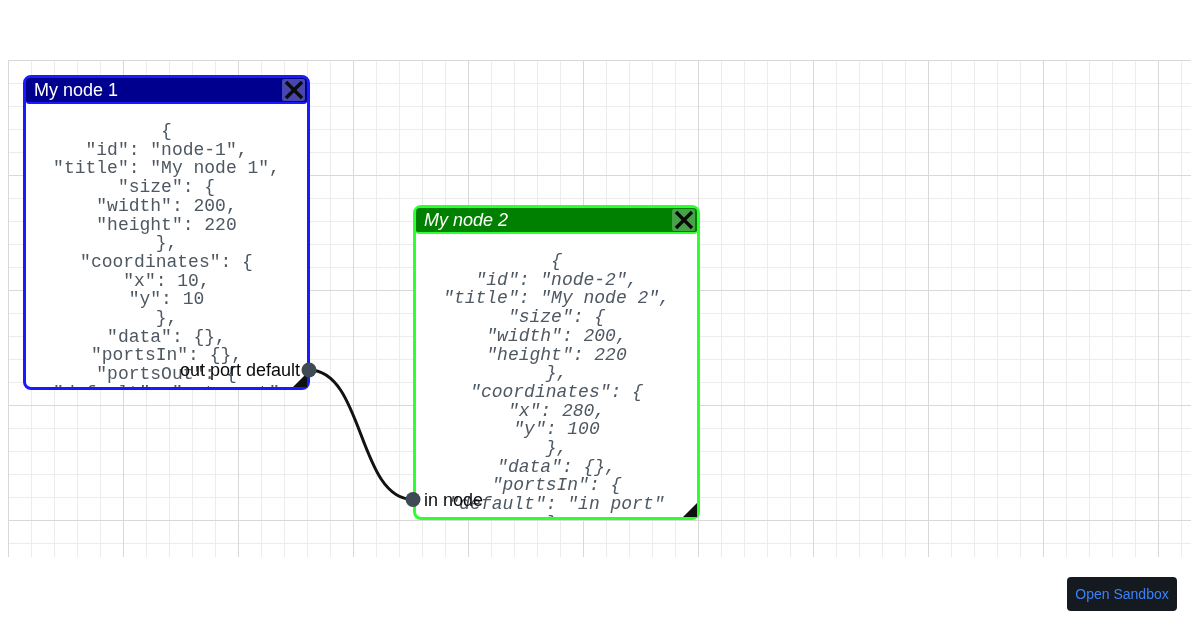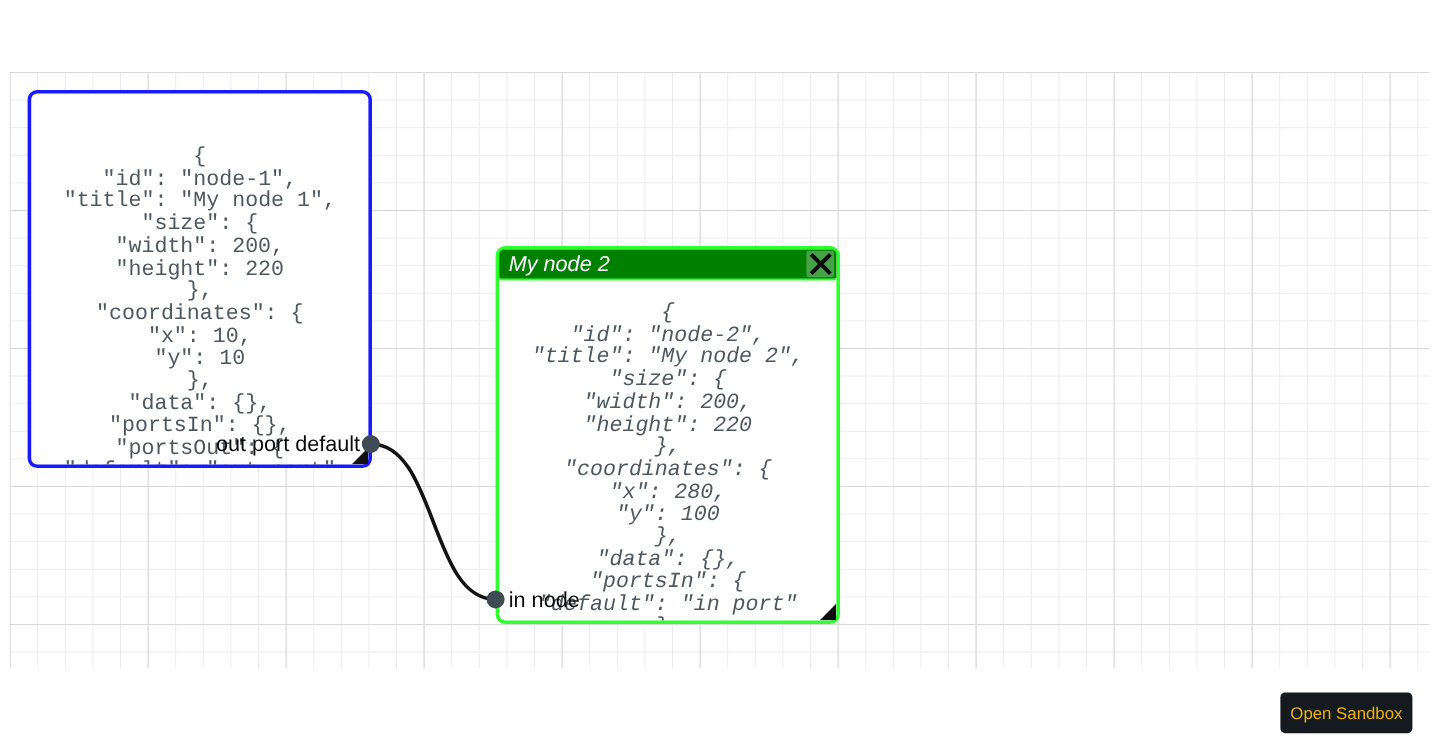--- a/index.html
+++ b/index.html
@@ -60,33 +60,42 @@
   .port-label.out { top:362px; right:900px; text-align:right; }
   .port-label.in  { top:492px; left:424px; }
 
   
   svg.links { position:absolute; left:0; top:0; z-index:5; pointer-events:none; }
   svg.links path, svg.links circle { pointer-events:auto; }
 
   
   .open-sandbox {
     position:absolute; left:1067px; top:577px; width:110px; height:34px;
-    border:none; border-radius:4px; color:#eab308; font-size:14px;
+    border:none; border-radius:4px; color:#3b82f6; font-size:14px;
     font-family:"Liberation Sans", sans-serif; cursor:pointer; z-index:6;
     background:#151a21;
   }
 </style>
 </head>
 <body>
 
 <div class="stage">
 
   <div class="canvas"></div>
 
   <div class="node" style="left: 23px; top: 75px; --node-border: #1a1aff; --node-header: #00008f;">
+    <div class="node-header">
+      <span class="node-title">My node 1</span>
+      <button class="node-close">
+        <svg width="22" height="20" viewBox="0 0 22 20">
+          <line x1="3" y1="2" x2="19" y2="18" stroke="#0a0a0a" stroke-width="3.4"></line>
+          <line x1="19" y1="2" x2="3" y2="18" stroke="#0a0a0a" stroke-width="3.4"></line>
+        </svg>
+      </button>
+    </div>
     <div class="node-body">{
 "id": "node-1",
 "title": "My node 1",
 "size": {
 "width": 200,
 "height": 220
 },
 "coordinates": {
 "x": 10,
 "y": 10

